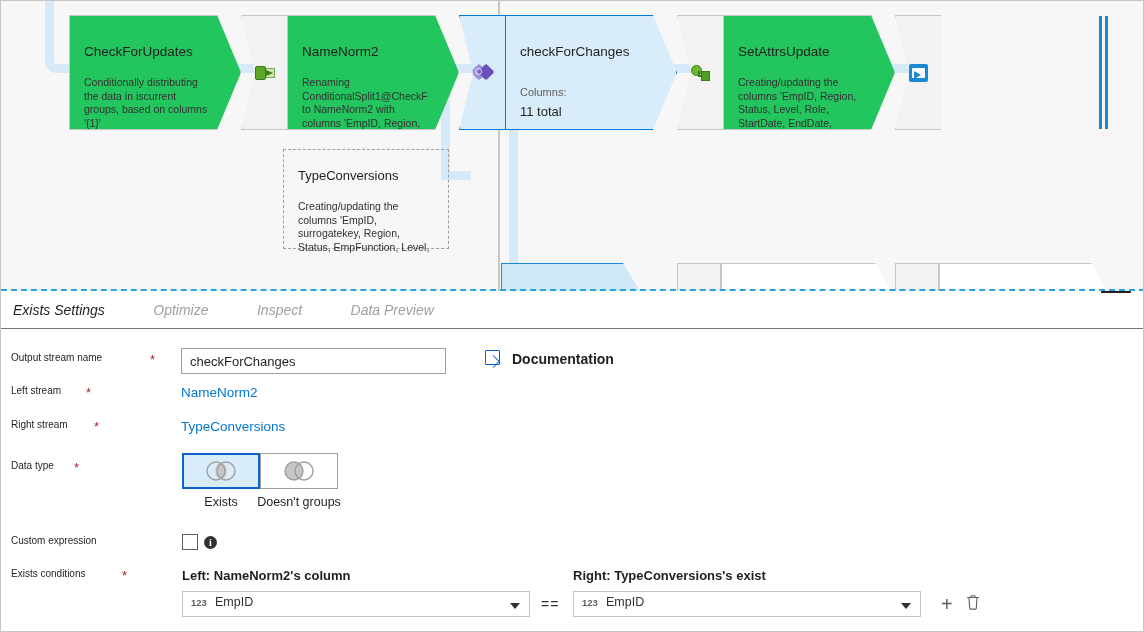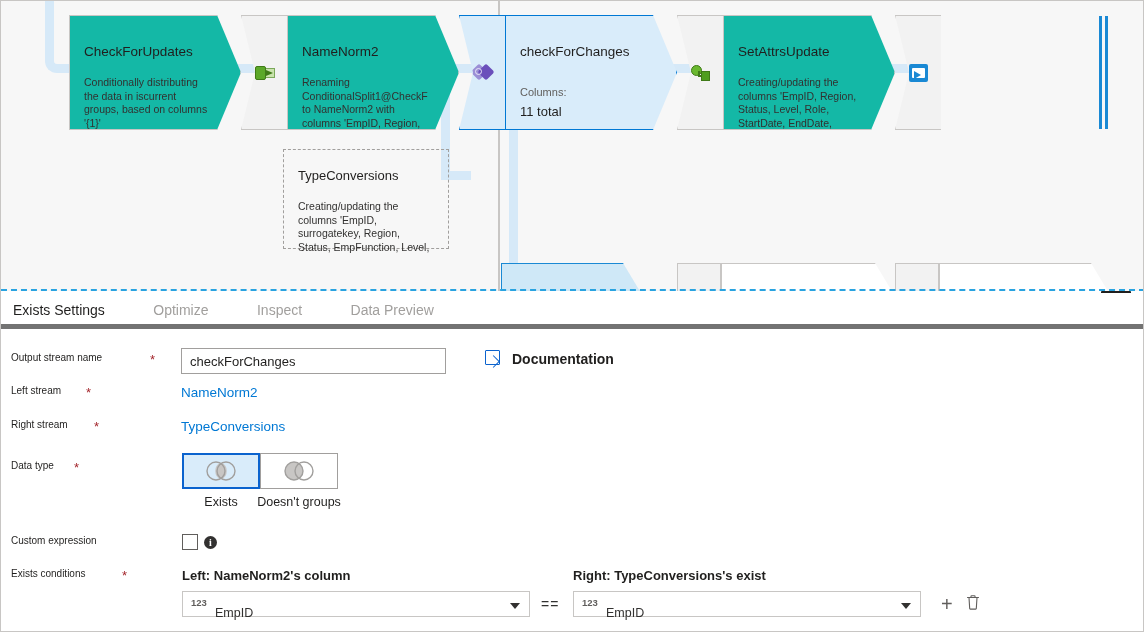--- a/index.html
+++ b/index.html
@@ -50,21 +50,21 @@
     border-left: 9px solid #d6e9f8;
     border-top: 9px solid #d6e9f8;
     border-top-left-radius: 12px;
     background: transparent;
   }
 
   
   .node {
     position: absolute;
     height: 115px;
-    background: #14b8a6;
+    background: #22c55e;
     border: 1px solid #c8c6c4;
     clip-path: polygon(0 0, calc(100% - 24px) 0, 100% 50%, calc(100% - 24px) 100%, 0 100%);
   }
   .node.sel {
     background: #d9ecfa;
     border-color: #0078d4;
   }
   .node.ghost {
     background: transparent;
     border: 1px dashed #a19f9d;
@@ -179,22 +179,23 @@
   
   #panel {
     position: absolute;
     left: 0; top: 292px;
     width: 1144px; height: 340px;
     background: #ffffff;
   }
   #tabs {
     position: relative;
     height: 36px;
-    border-bottom: 5px solid #737373;
+    border-bottom: 1px solid #737373;
     padding-left: 12px;
+    font-style: italic;
   }
   .tab {
     display: inline-block;
     padding: 0 22px 0 0;
     margin-right: 22px;
     font-size: 14px;
     line-height: 34px;
     color: #a19f9d;
     cursor: pointer;
   }
@@ -313,21 +314,21 @@
   }
   .dd-type {
     position: absolute;
     left: 8px; top: 5px;
     font-size: 9.5px;
     color: #605e5c;
     font-weight: bold;
   }
   .dd-val {
     position: absolute;
-    left: 32px; top: 14px;
+    left: 32px; top: 3px;
     font-size: 12.5px;
     color: #323130;
     text-align: center;
   }
   .dd-caret {
     position: absolute;
     right: 9px; top: 11px;
     width: 0; height: 0;
     border-left: 5px solid transparent;
     border-right: 5px solid transparent;

